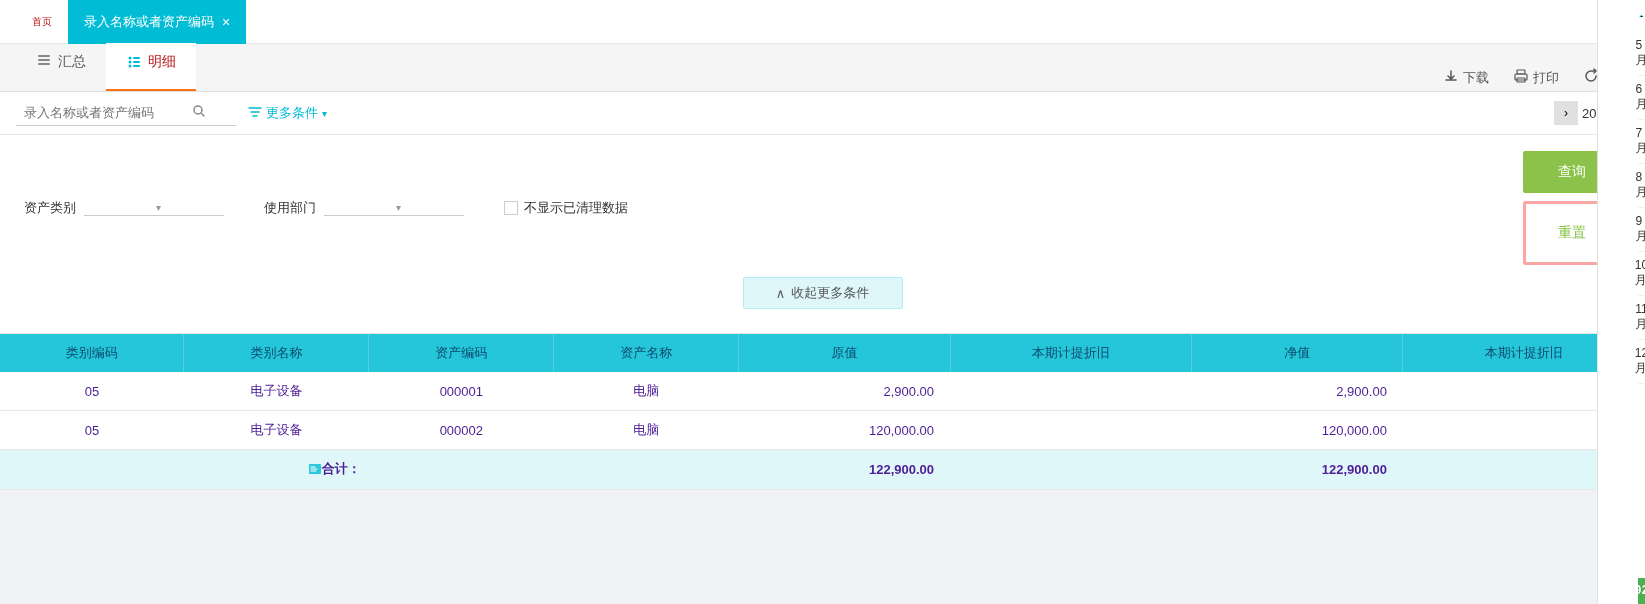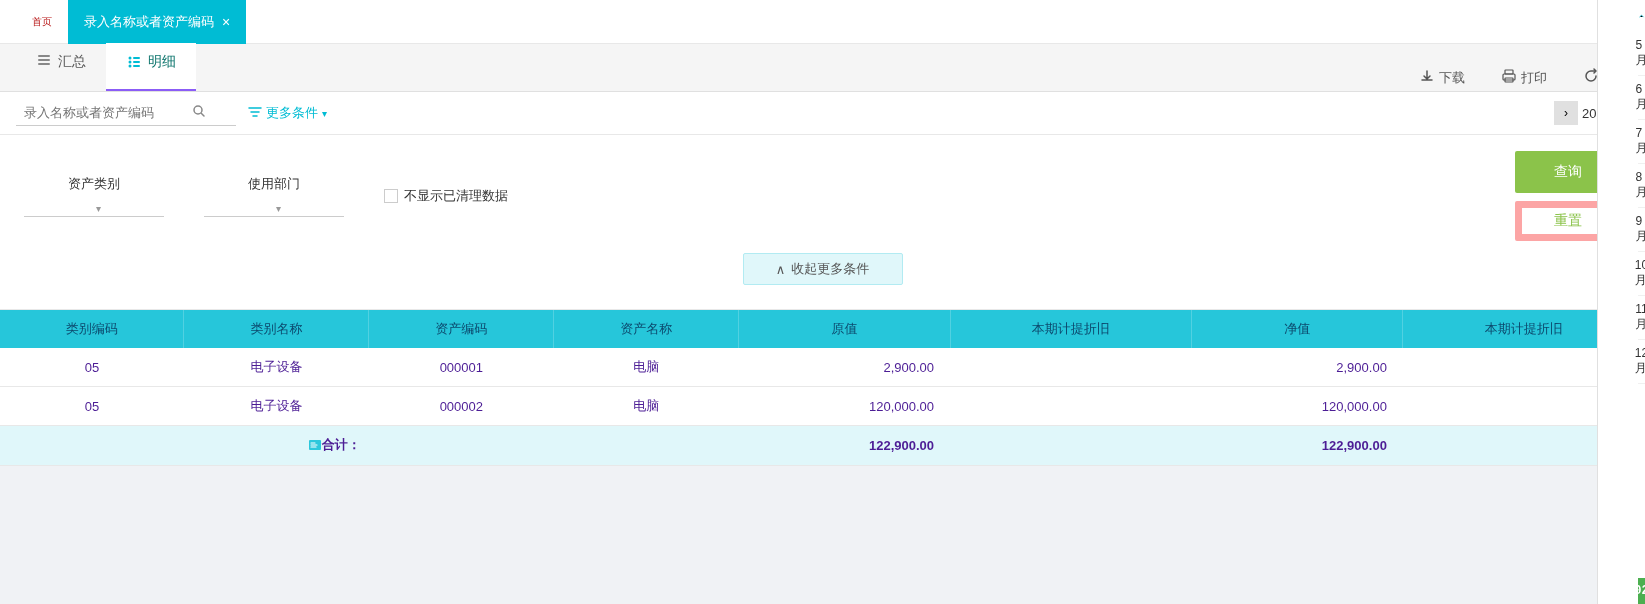--- a/index.html
+++ b/index.html
@@ -66,36 +66,36 @@
       gap: 6px;
       padding: 10px 20px;
       cursor: pointer;
       font-size: 14px;
       color: #555;
       background: transparent;
       border-bottom: 2px solid transparent;
       height: 48px;
     }
     .sub-tab.active {
-      color: #0f766e;
-      border-bottom: 2px solid #8b5cf6;
+      color: #b91c1c;
+      border-bottom: 2px solid #f97316;
       background: #fff;
     }
     .sub-tab-icon {
       width: 16px;
       height: 16px;
       display: inline-flex;
       align-items: center;
       justify-content: center;
     }
     .toolbar-right {
       margin-left: auto;
       display: flex;
       align-items: center;
-      gap: 36px;
+      gap: 24px;
       padding-bottom: 4px;
     }
     .toolbar-btn {
       display: flex;
       align-items: center;
       gap: 4px;
       cursor: pointer;
       font-size: 13px;
       color: #555;
     }
@@ -163,21 +163,20 @@
     .filter-row {
       display: flex;
       align-items: center;
       gap: 40px;
       margin-bottom: 12px;
     }
     .filter-item {
       display: flex;
       align-items: center;
       gap: 8px;
-      flex-direction: column;
     }
     .filter-label {
       font-size: 13px;
       color: #333;
       white-space: nowrap;
     }
     .filter-select {
       display: flex;
       align-items: center;
       border-bottom: 1px solid #ccc;
@@ -217,22 +216,22 @@
       color: #fff;
       border: none;
       padding: 12px 32px;
       font-size: 14px;
       cursor: pointer;
       border-radius: 2px;
     }
     .btn-reset {
       background: #fff;
       color: #8bc34a;
-      border: 7px solid #fca5a5;
-      padding: 4px 32px;
+      border: 3px solid #fca5a5;
+      padding: 20px 32px;
       font-size: 14px;
       cursor: pointer;
       border-radius: 2px;
     }
     .filter-actions {
       display: flex;
       flex-direction: column;
       gap: 8px;
       margin-left: auto;
     }

